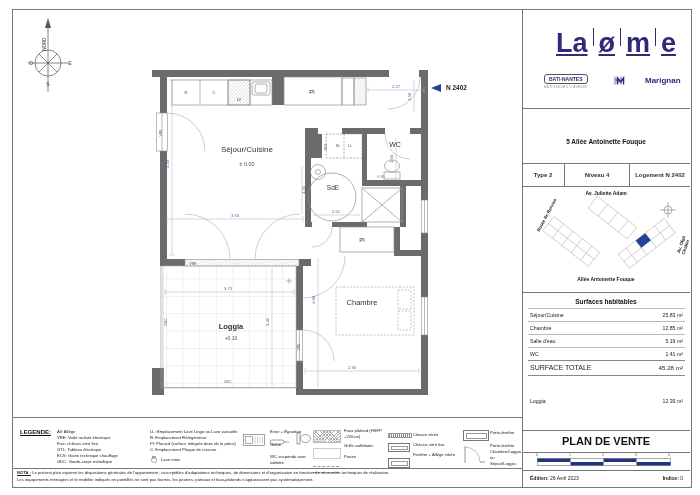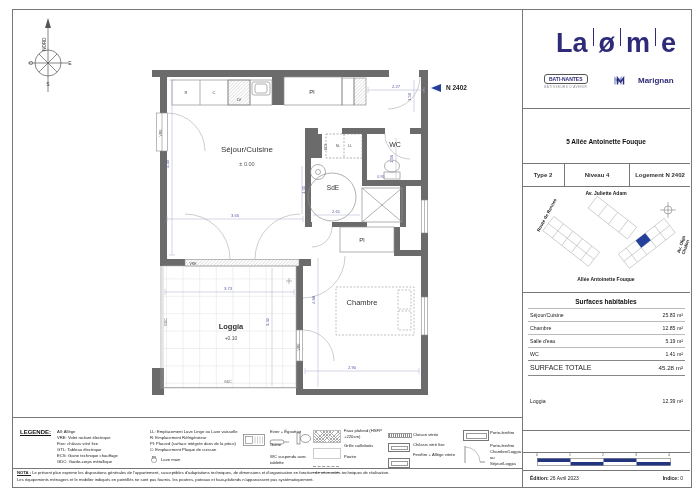--- a/index.html
+++ b/index.html
@@ -3,26 +3,26 @@
 <meta charset="utf-8">
 <style>
   html,body{margin:0;padding:0;background:#fff;}
   #page{position:relative;width:700px;height:495px;background:#fff;overflow:hidden;
         font-family:"Liberation Sans",sans-serif;color:#333;}
   .abs{position:absolute;}
   .frame{border:1px solid #777;}
   .hline{position:absolute;height:0;border-top:1px solid #777;}
   .vline{position:absolute;width:0;border-left:1px solid #777;}
   
-  .logo{display:flex;gap:5px;color:#2f2b78;font-weight:bold;font-size:27px;}
+  .logo{display:flex;gap:5px;color:#2f2b78;font-weight:bold;font-size:27px;text-decoration:underline;}
   .logo .sep{width:1px;height:18px;background:#2f2b78;}
   .partner-box{border:1px solid #555;border-radius:3px;padding:1px 4px;color:#2f2b78;
                font-size:5px;font-weight:bold;text-align:center;}
   .tagline{font-size:3px;color:#888;letter-spacing:.5px;text-align:center;margin-top:1px;}
-  .marignan{display:flex;align-items:center;gap:13px;color:#2f2b78;font-weight:bold;font-size:8px;}
+  .marignan{display:flex;align-items:center;gap:20px;color:#2f2b78;font-weight:bold;font-size:8px;}
   .cell{display:flex;align-items:center;justify-content:center;font-weight:bold;font-size:6px;}
   .srow{position:absolute;left:530px;width:153px;display:flex;justify-content:space-between;
         font-size:5.2px;color:#222;}
   .srow .val{text-align:right;}
   .hair{position:absolute;left:528px;width:157px;border-top:0.5px solid #bbb;height:0;}
   
   .leg{font-size:4.2px;color:#222;line-height:1.45;}
   .leg-icon-win{position:absolute;border:1px solid #777;background:#fff;}
   .leg-icon-win:after{content:"";position:absolute;left:1.5px;right:1.5px;top:1.5px;bottom:1.5px;border:0.5px solid #999;}
   .pat-faux{background:repeating-linear-gradient(45deg,#aaa 0,#aaa .5px,transparent .5px,transparent 2px),
@@ -320,20 +320,21 @@
   <div class="srow" style="top:364px;font-size:7px;">
     <span>SURFACE TOTALE</span>
     <span class="val" style="font-size:6.2px;">45.28 m²</span>
   </div>
   <div class="hair" style="top:375px;border-top-color:#888;"></div>
   <div class="srow" style="top:398px;">
     <span>Loggia</span>
     <span class="val">12.39 m²</span>
   </div>
 
+  <div class="abs b" style="left:522px;top:435px;width:168px;text-align:center;font-size:11px;color:#111;">PLAN DE VENTE</div>
   <div class="abs" style="left:537px;top:453px;width:134px;height:15px;">
     <span class="abs" style="left:-1px;top:0;font-size:3.5px;color:#555;">0</span>
     <span class="abs" style="left:32px;top:0;font-size:3.5px;color:#555;">1</span>
     <span class="abs" style="left:65px;top:0;font-size:3.5px;color:#555;">2</span>
     <span class="abs" style="left:98px;top:0;font-size:3.5px;color:#555;">3</span>
     <span class="abs" style="left:131px;top:0;font-size:3.5px;color:#555;">4</span>
     <svg class="abs" style="left:0;top:5px;" width="134" height="8" viewBox="0 0 134 8">
       <rect x="0.5" y="0.5" width="133" height="7" fill="#fff" stroke="#555" stroke-width="0.5"></rect>
       <rect x="0.5" y="0.5" width="33" height="3.5" fill="#24357f"></rect>
       <rect x="33.5" y="4" width="33" height="3.5" fill="#24357f"></rect>

